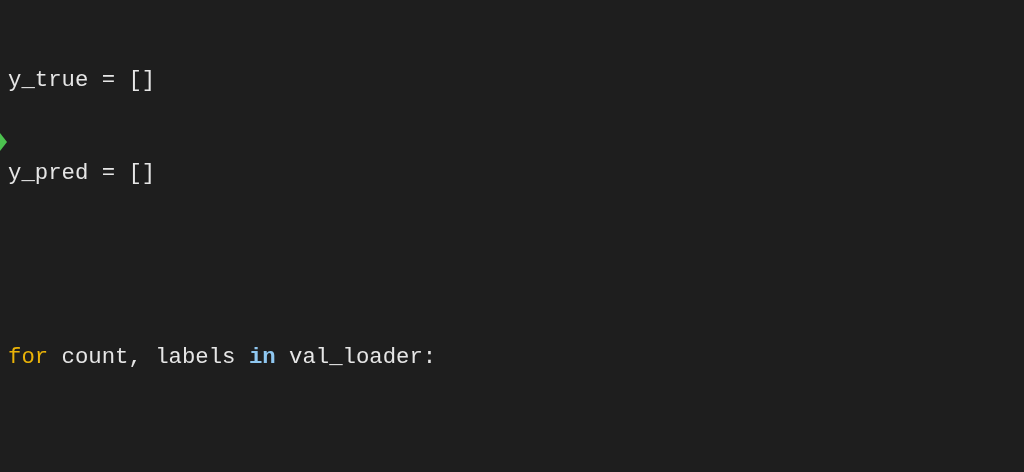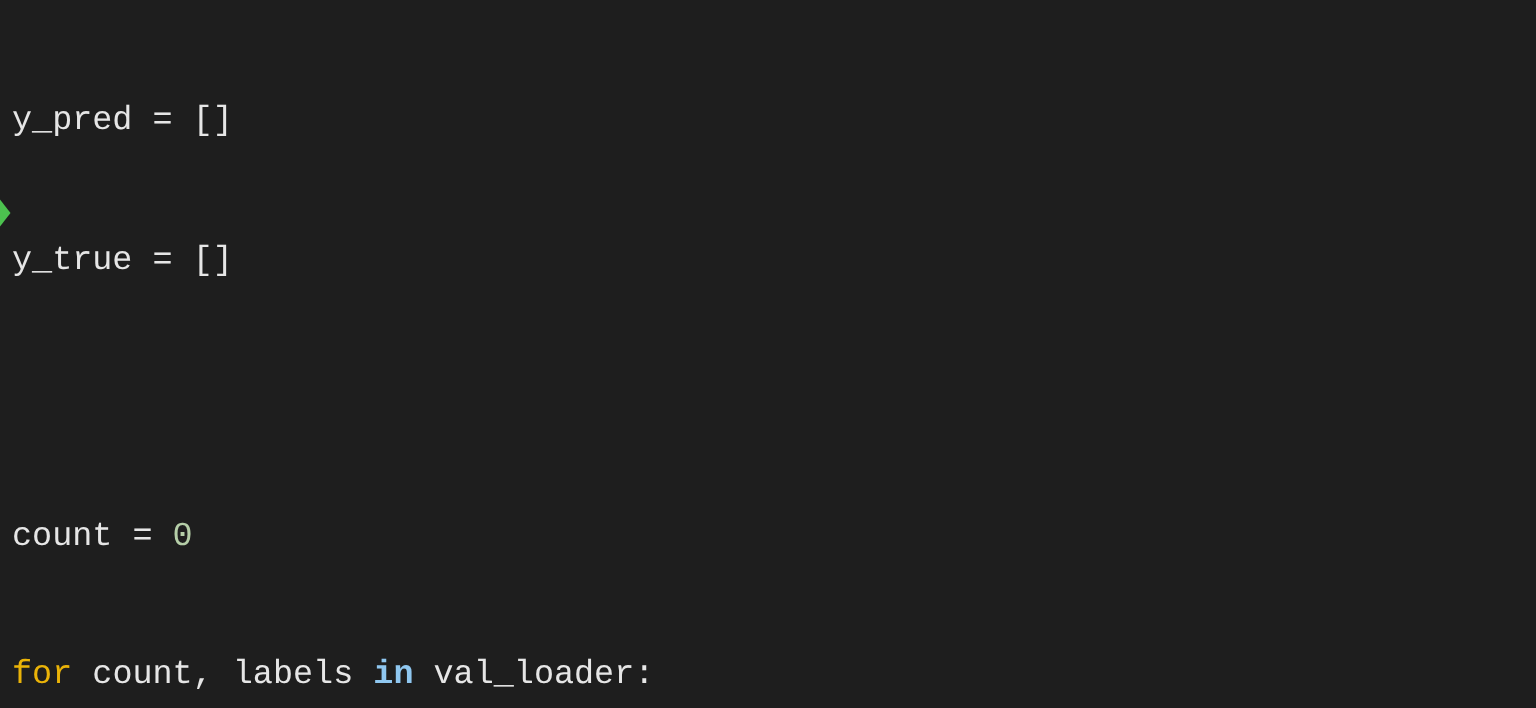--- a/index.html
+++ b/index.html
@@ -45,24 +45,23 @@
       border-bottom: 9px solid transparent;
       border-left: 7px solid #4cc24f;
     }
   </style>
 </head>
 <body>
 
 <div class="editor">
   <div class="marker"></div>
   <div class="code">
+    <span class="line"><span>y_true = []</span></span>
     <span class="line"><span>y_pred = []</span></span>
-    <span class="line"><span>y_true = []</span></span>
     <span class="line"><span></span></span>
-    <span class="line"><span>count = </span><span class="num">0</span></span>
     <span class="line"><span class="kw-for">for</span><span> count, labels </span><span class="kw-in">in</span><span> val_loader:</span></span>
     
     
     
     
     
     
     
     
     

